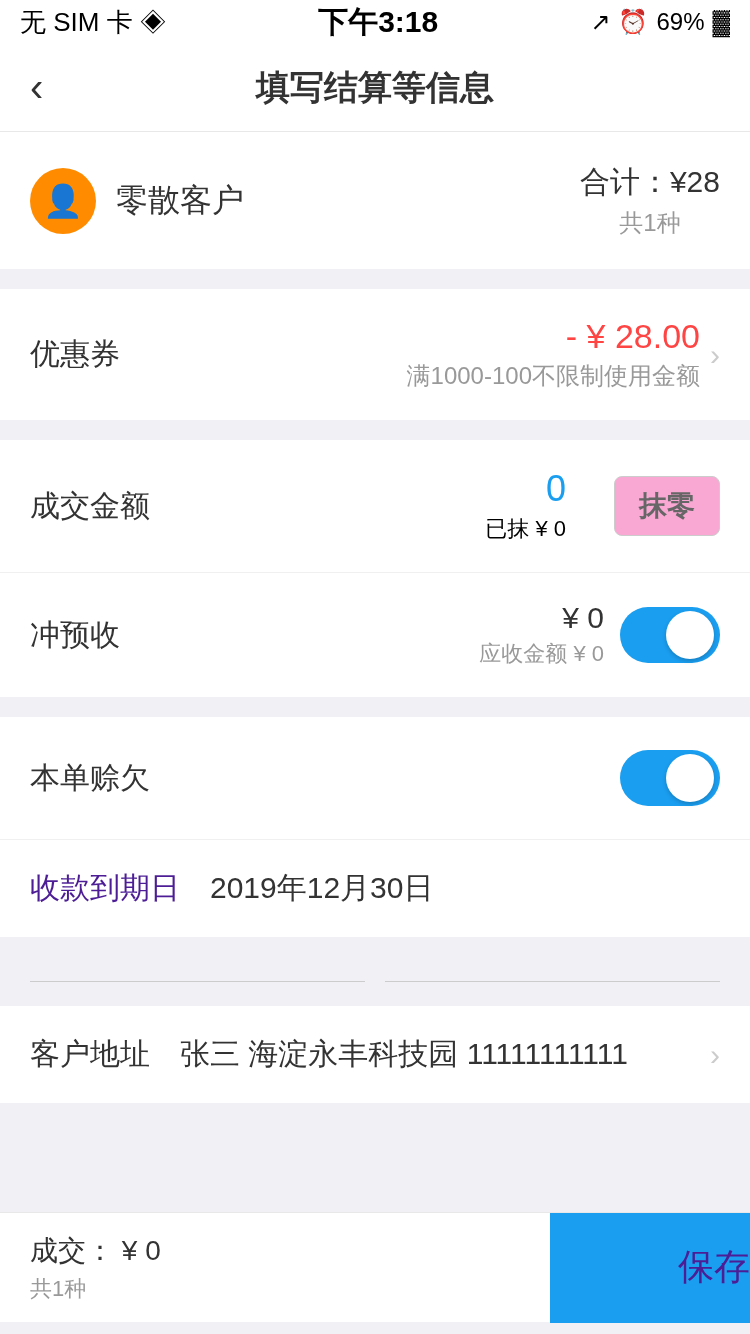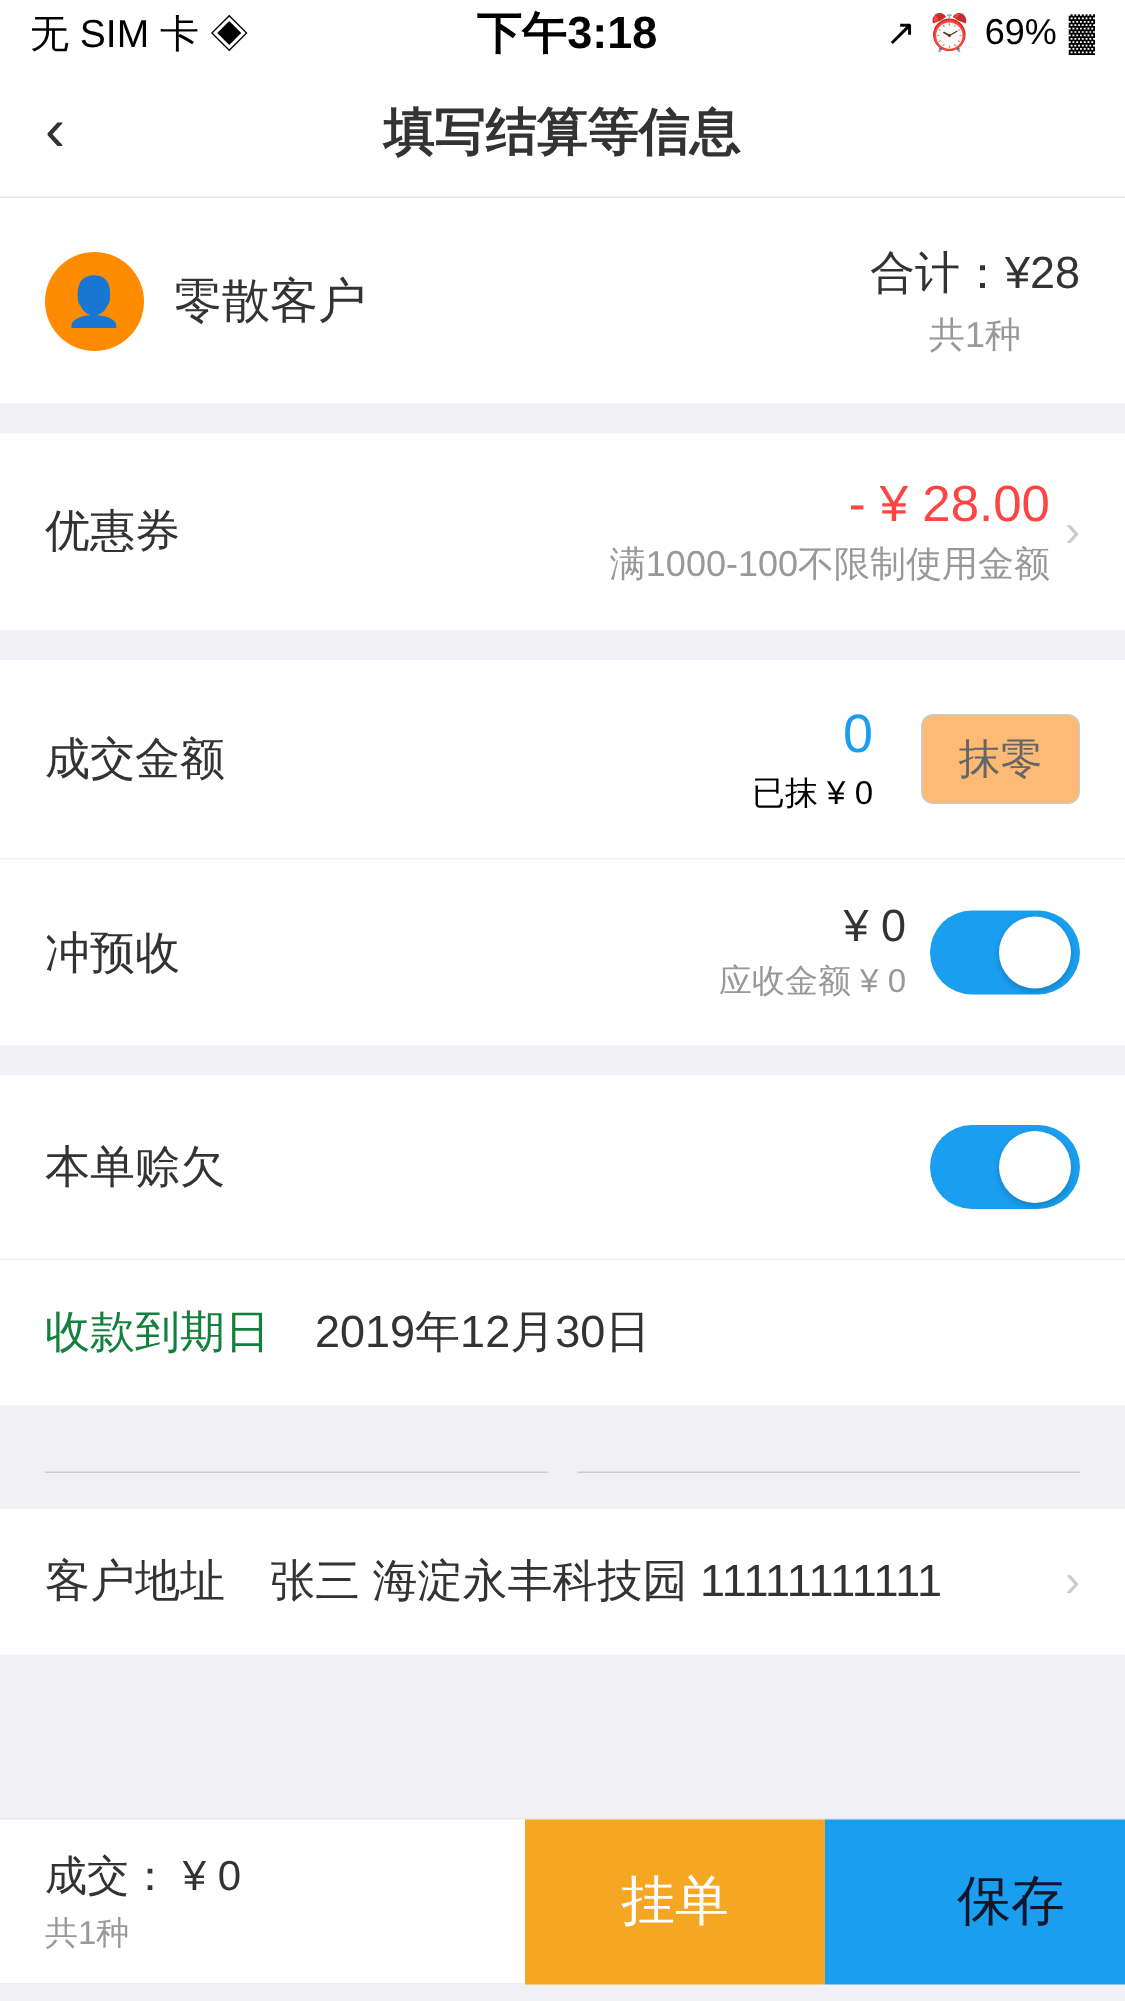--- a/index.html
+++ b/index.html
@@ -161,23 +161,24 @@
       color: #000000;
       margin-top: 4px;
       text-align: right;
     }
     .round-btn {
       border: 1.5px solid #ccc;
       border-radius: 8px;
       padding: 10px 24px;
       font-size: 28px;
       color: #666;
-      background: #fdba74;
+      background: #f9a8d4;
       cursor: pointer;
-      margin-left: 16px;
+      margin-left: 32px;
+      font-weight: bold;
     }
 
     
     .advance-value {
       font-size: 30px;
       color: #333;
       text-align: right;
     }
     .advance-sub {
       font-size: 22px;
@@ -227,21 +228,21 @@
     .due-date-row {
       padding: 28px 30px;
       display: flex;
       align-items: center;
       gap: 30px;
       border-top: 1px solid #f0f0f0;
       min-height: 90px;
     }
     .due-date-label {
       font-size: 30px;
-      color: #15803d;
+      color: #4c1d95;
       flex-shrink: 0;
     }
     .due-date-value {
       font-size: 30px;
       color: #333;
     }
 
     
     .logistics-separator {
       background: #f0f0f5;
@@ -327,23 +328,23 @@
       font-size: 36px;
       color: #fff;
       cursor: pointer;
     }
     .bottom-btn-save {
       width: 200px;
       height: 110px;
       background: #1a9ef0;
       display: flex;
       align-items: center;
-      justify-content: center;
+      justify-content: flex-end;
       font-size: 36px;
-      color: #0f172a;
+      color: #4c1d95;
       cursor: pointer;
       padding-left: 48px;
     }
   </style>
 </head>
 <body>
 
 <div class="status-bar">
   <div class="status-left">
     <span>无 SIM 卡 ◈</span>
@@ -447,19 +448,16 @@
 </div>
 
 <div class="bottom-bar">
   <div class="bottom-summary">
     <div class="bottom-deal">
       <span>成交：</span>
       <span>¥ 0</span>
     </div>
     <div class="bottom-deal-count">共1种</div>
   </div>
-  <div class="bottom-btn-suspend">
-    <span>挂单</span>
-  </div>
   <div class="bottom-btn-save">
     <span>保存</span>
   </div>
 </div>
 
 </body></html>

